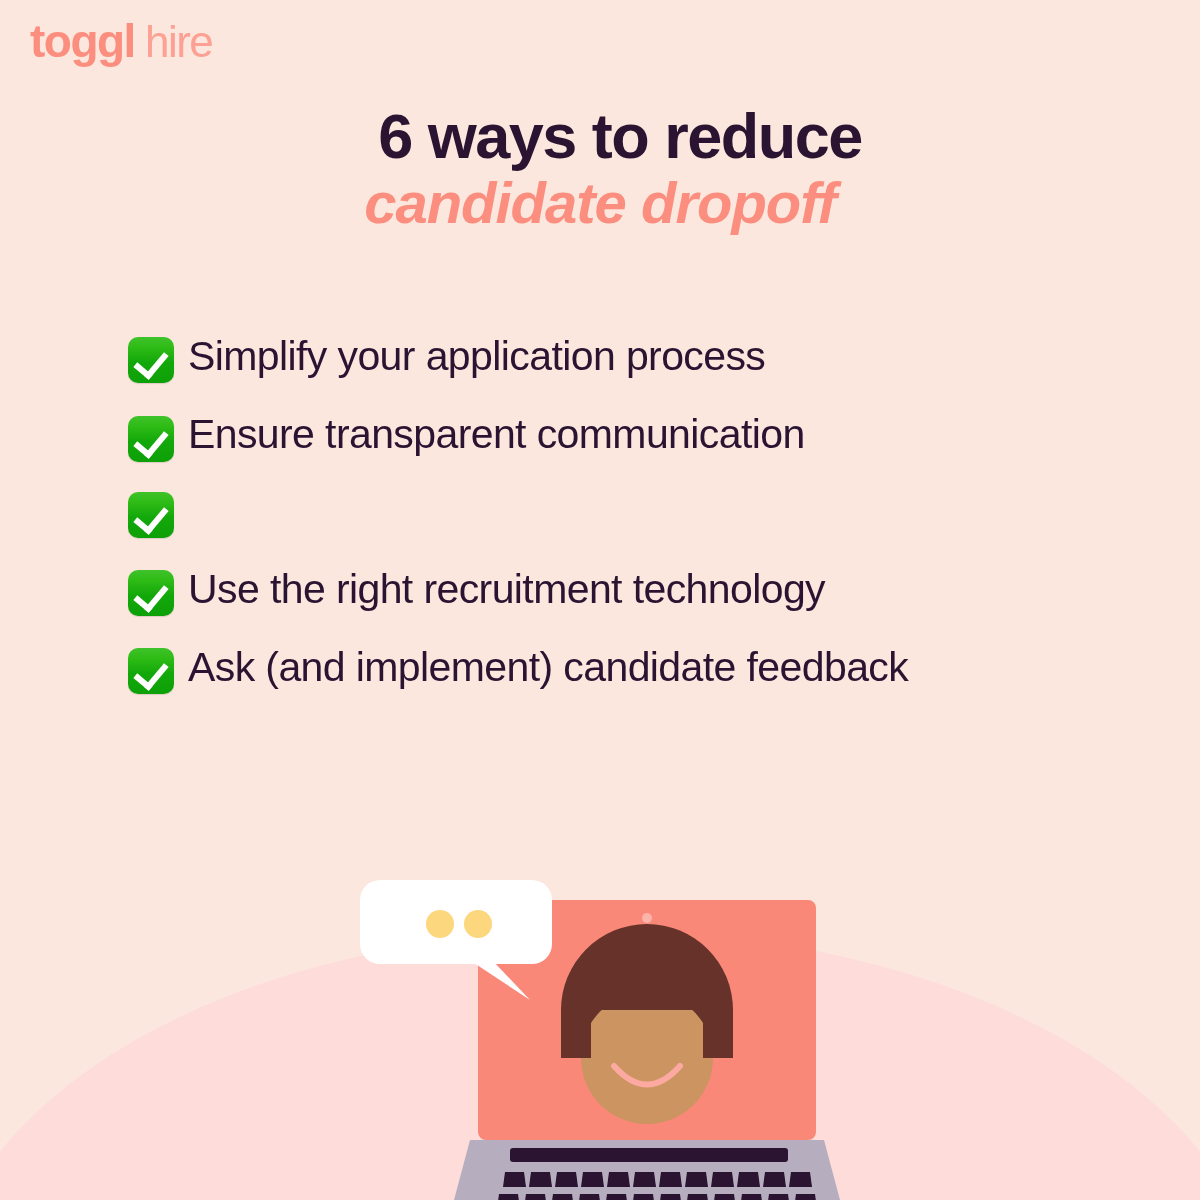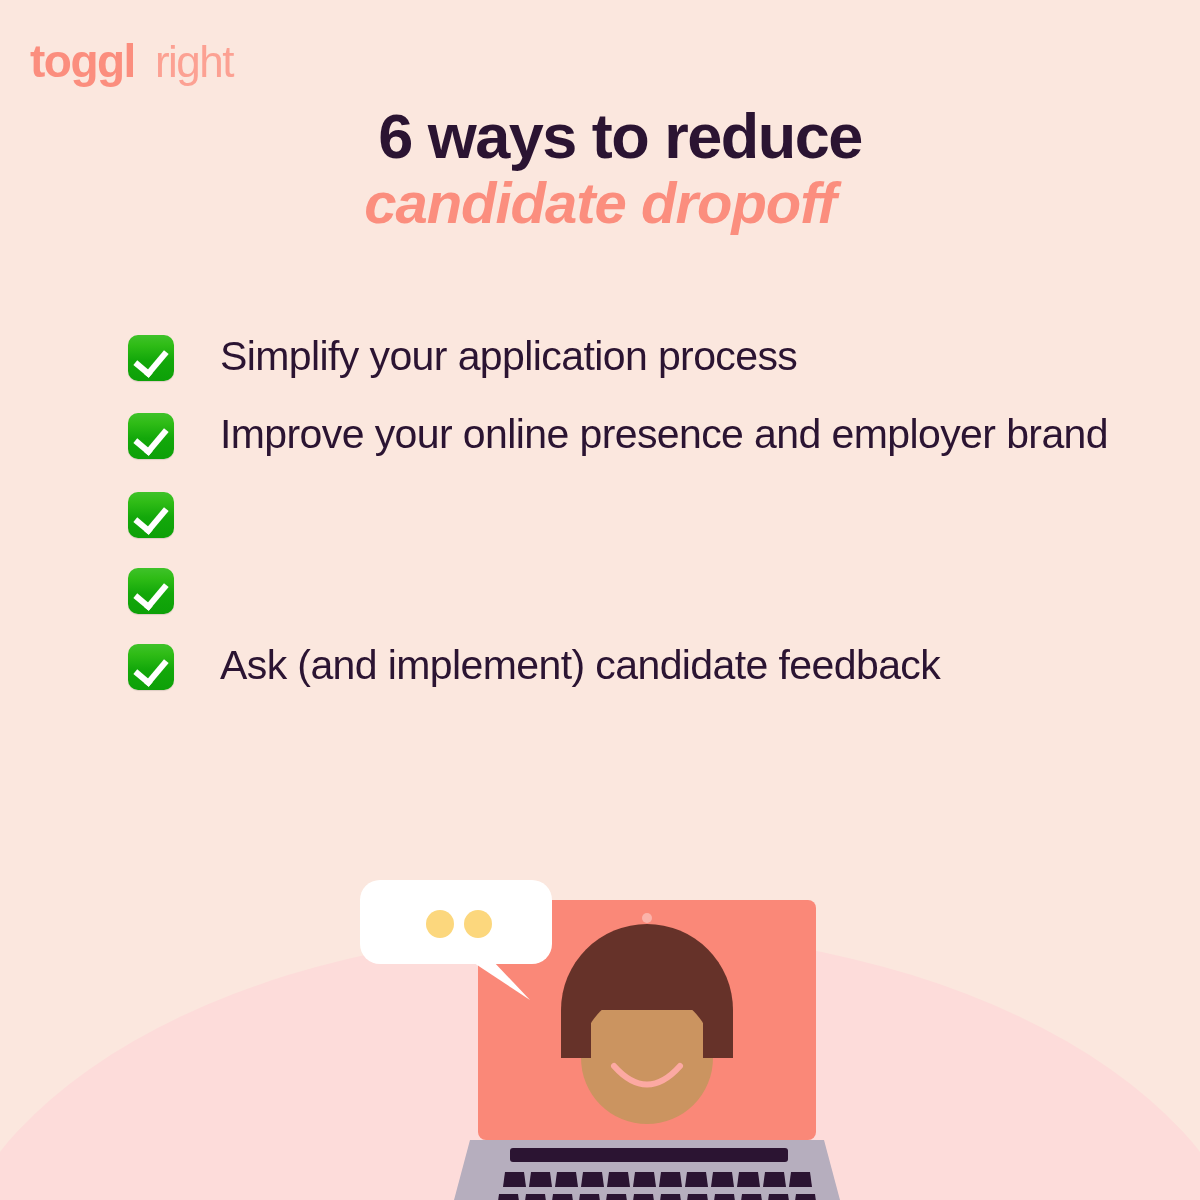--- a/index.html
+++ b/index.html
@@ -24,23 +24,22 @@
   }
 
   
   .logo {
     position:absolute;
     left:30px;
     top:18px;
     z-index:5;
     display:flex;
     align-items:baseline;
-    gap:20px;
+    gap:10px;
     letter-spacing:-1.5px;
-    margin-top:20px;
   }
   .logo-toggl {
     font-size:46px;
     font-weight:bold;
     color:#FB8E7E;
     line-height:1;
   }
   .logo-hire {
     font-size:44px;
     font-weight:300;
@@ -79,23 +78,22 @@
   
   .checklist {
     position:absolute;
     left:128px;
     top:330px;
     width:990px;
     z-index:5;
   }
   .check-item {
     display:flex;
-    align-items:flex-start;
+    align-items:flex-end;
     margin-bottom:25px;
-    gap:32px;
   }
   .check-icon {
     flex:0 0 auto;
     width:46px;
     height:46px;
     margin-top:5px;
     margin-right:14px;
     border-radius:10px;
     background:linear-gradient(to bottom, #3FC22A 0%, #2FBC16 22%, #13A80A 55%, #0DA008 100%);
     position:relative;
@@ -131,47 +129,48 @@
     z-index:4;
   }
 </style>
 </head>
 <body>
 
 <div class="bg-arc"></div>
 
 <div class="logo">
   <span class="logo-toggl">toggl</span>
-  <span class="logo-hire">right</span>
+  <span class="logo-hire">hire</span>
 </div>
 
 <div class="headline">
   <span class="headline-line1">6 ways to reduce</span>
   <span class="headline-line2">candidate dropoff</span>
 </div>
 
 <div class="checklist">
 
   <div class="check-item">
     <span class="check-icon"></span>
     <span class="check-text">Simplify your application process</span>
   </div>
 
-
-  <div class="check-item">
-    <span class="check-icon"></span>
-    <span class="check-text">Improve your online presence and employer brand</span>
-  </div>
-
-  <div class="check-item">
-    <span class="check-icon"></span>
-  </div>
-
-  <div class="check-item">
-    <span class="check-icon"></span>
+  <div class="check-item">
+    <span class="check-icon"></span>
+    <span class="check-text">Ensure transparent communication</span>
+  </div>
+
+
+  <div class="check-item">
+    <span class="check-icon"></span>
+  </div>
+
+  <div class="check-item">
+    <span class="check-icon"></span>
+    <span class="check-text">Use the right recruitment technology</span>
   </div>
 
   <div class="check-item">
     <span class="check-icon"></span>
     <span class="check-text">Ask (and implement) candidate feedback</span>
   </div>
 
 </div>
 
 <div class="illustration">

